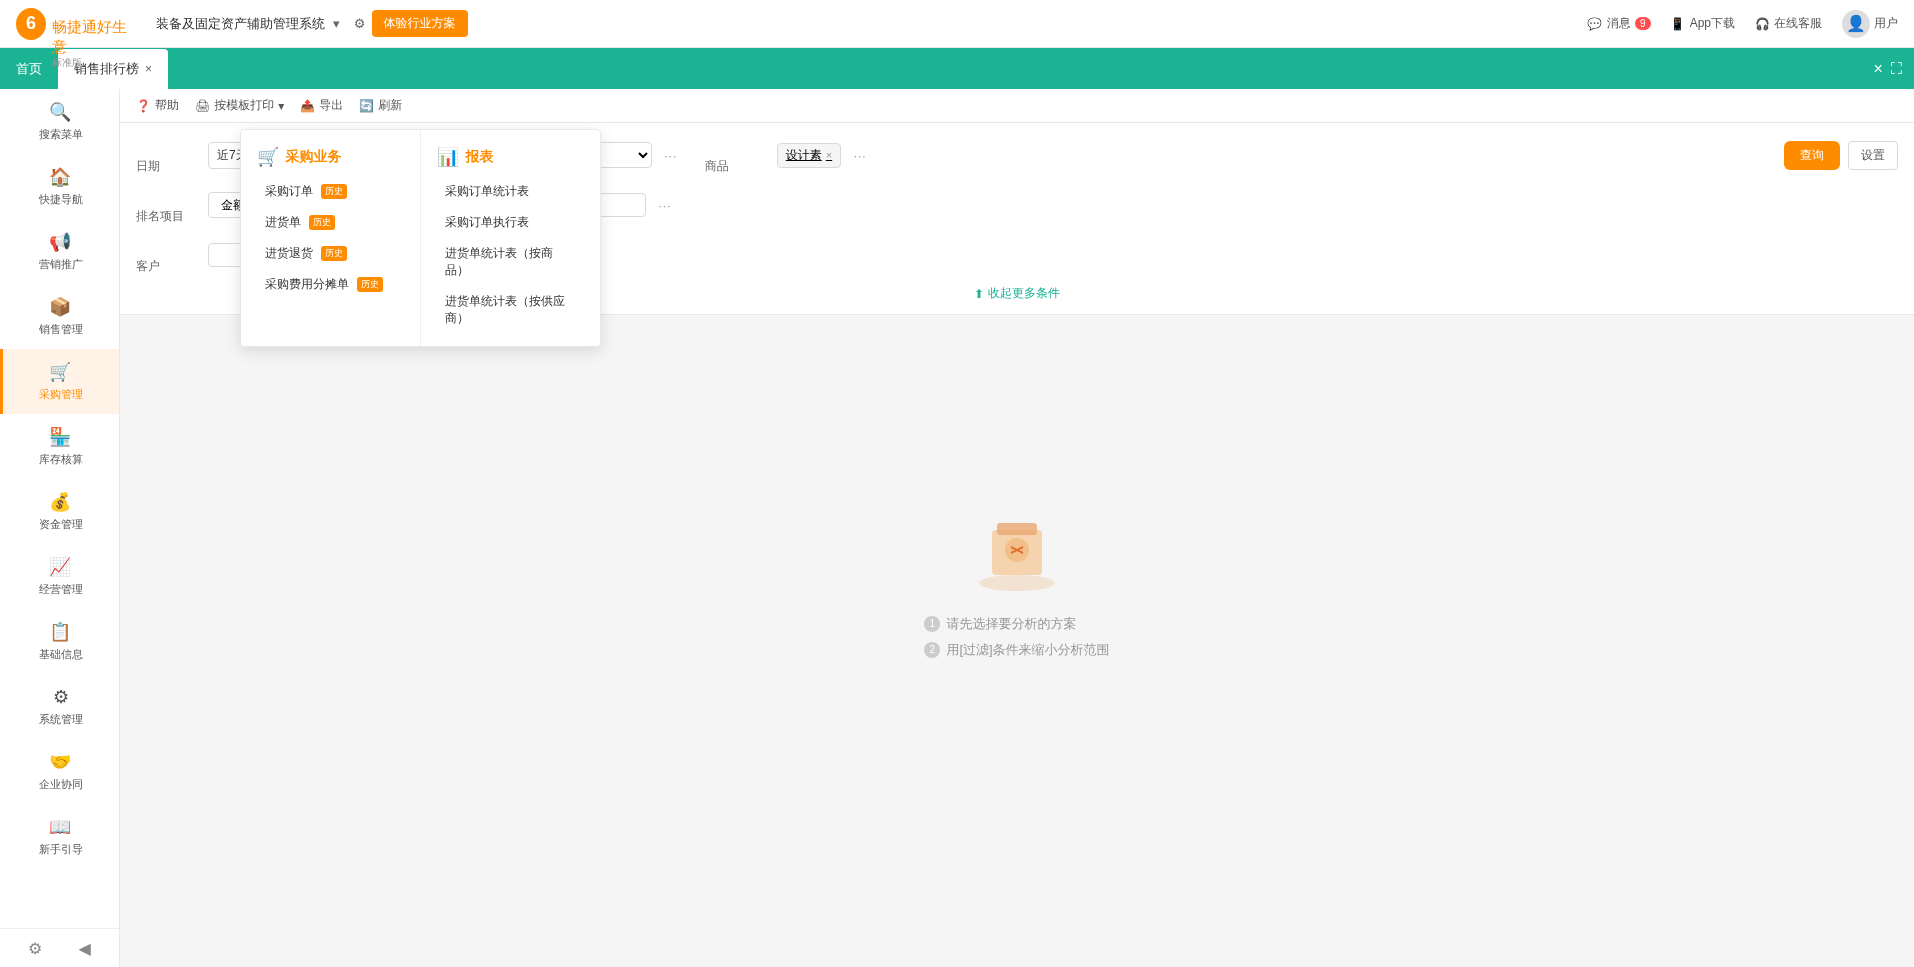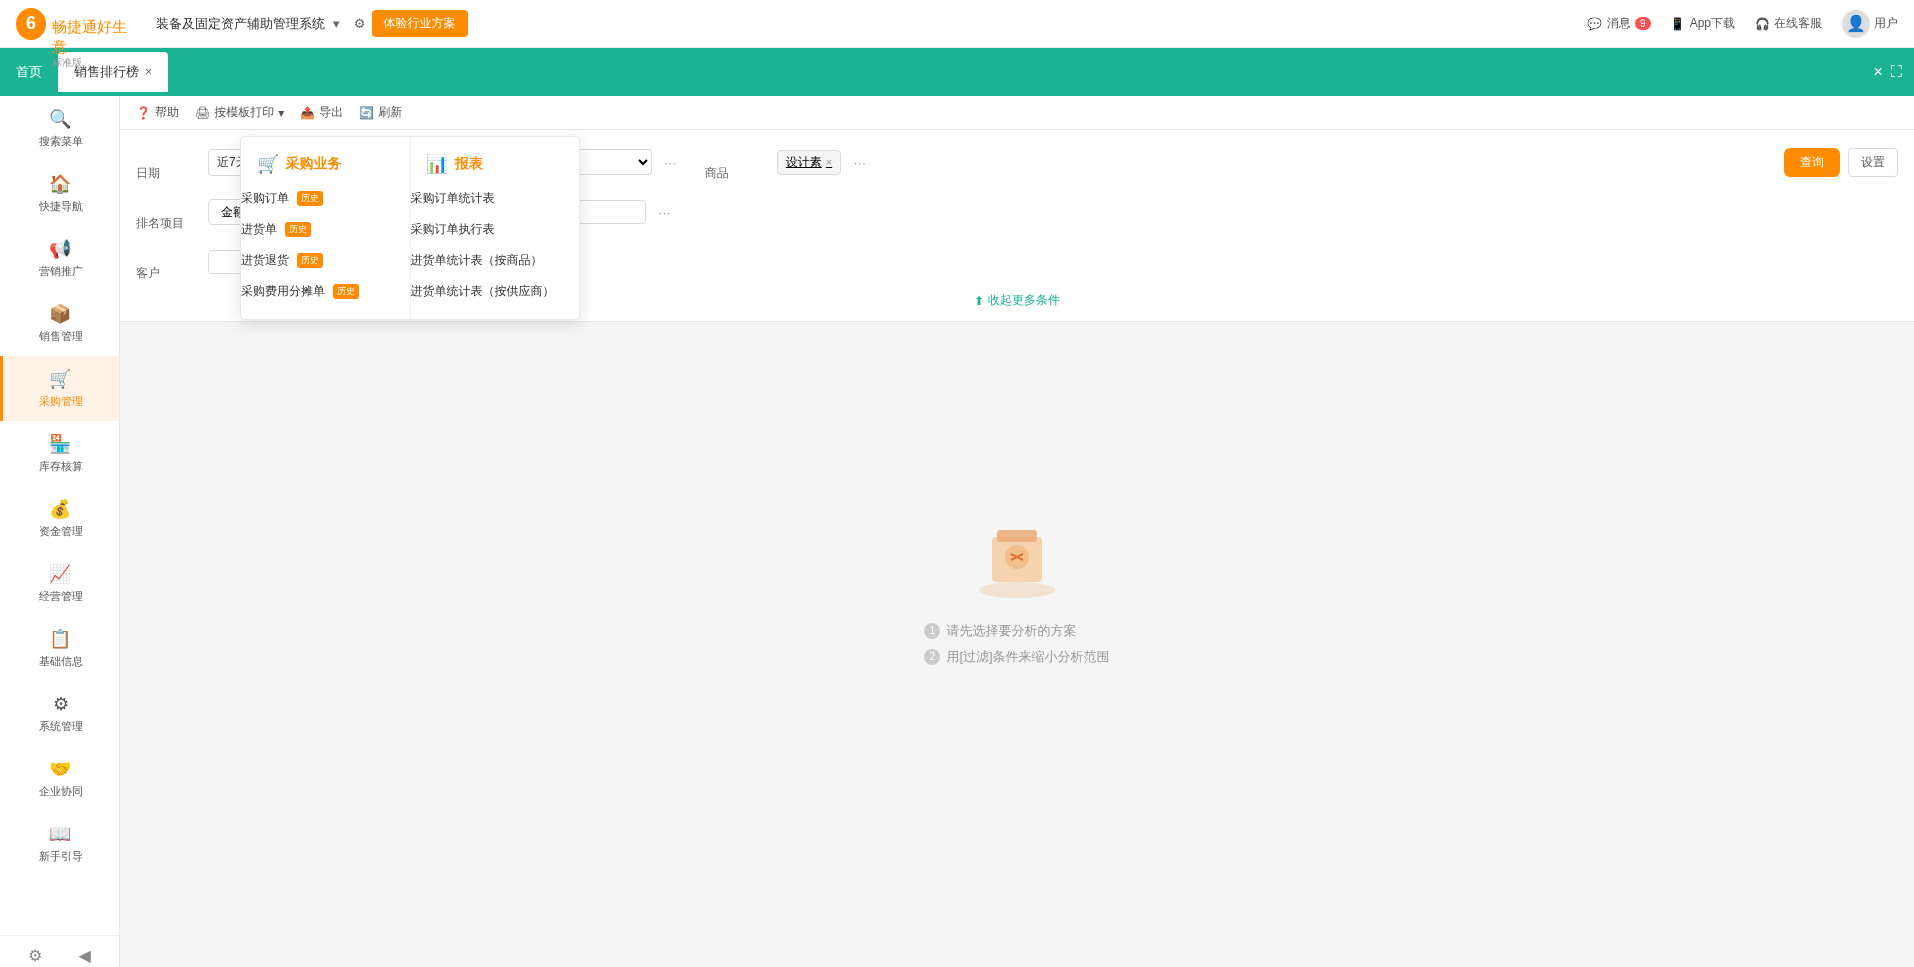--- a/index.html
+++ b/index.html
@@ -74,21 +74,21 @@
     .user-avatar {
       width: 28px; height: 28px;
       border-radius: 50%;
       background: #ddd;
       display: flex; align-items: center; justify-content: center;
       font-size: 16px; color: #999;
     }
 
     
     .tab-bar {
-      height: 48px;
+      height: 41px;
       background: #1ab394;
       display: flex; align-items: center;
       padding: 0 0;
       position: relative;
     }
     .tab-item {
       height: 40px;
       display: flex; align-items: center;
       padding: 0 16px;
       cursor: pointer;
@@ -285,21 +285,21 @@
     .dropdown-header {
       display: flex; align-items: center; gap: 6px;
       padding: 4px 16px 8px;
       color: #ff8c00;
       font-size: 14px;
       font-weight: bold;
     }
     .dropdown-header-icon { font-size: 18px; }
     .dropdown-item {
       display: flex; align-items: center; gap: 8px;
-      padding: 7px 0;
+      padding: 7px 24px;
       cursor: pointer;
       color: #333;
       font-size: 12px;
     }
     .history-badge {
       background: #ff8c00;
       color: #fff;
       font-size: 9px;
       padding: 1px 4px;
       border-radius: 3px;

